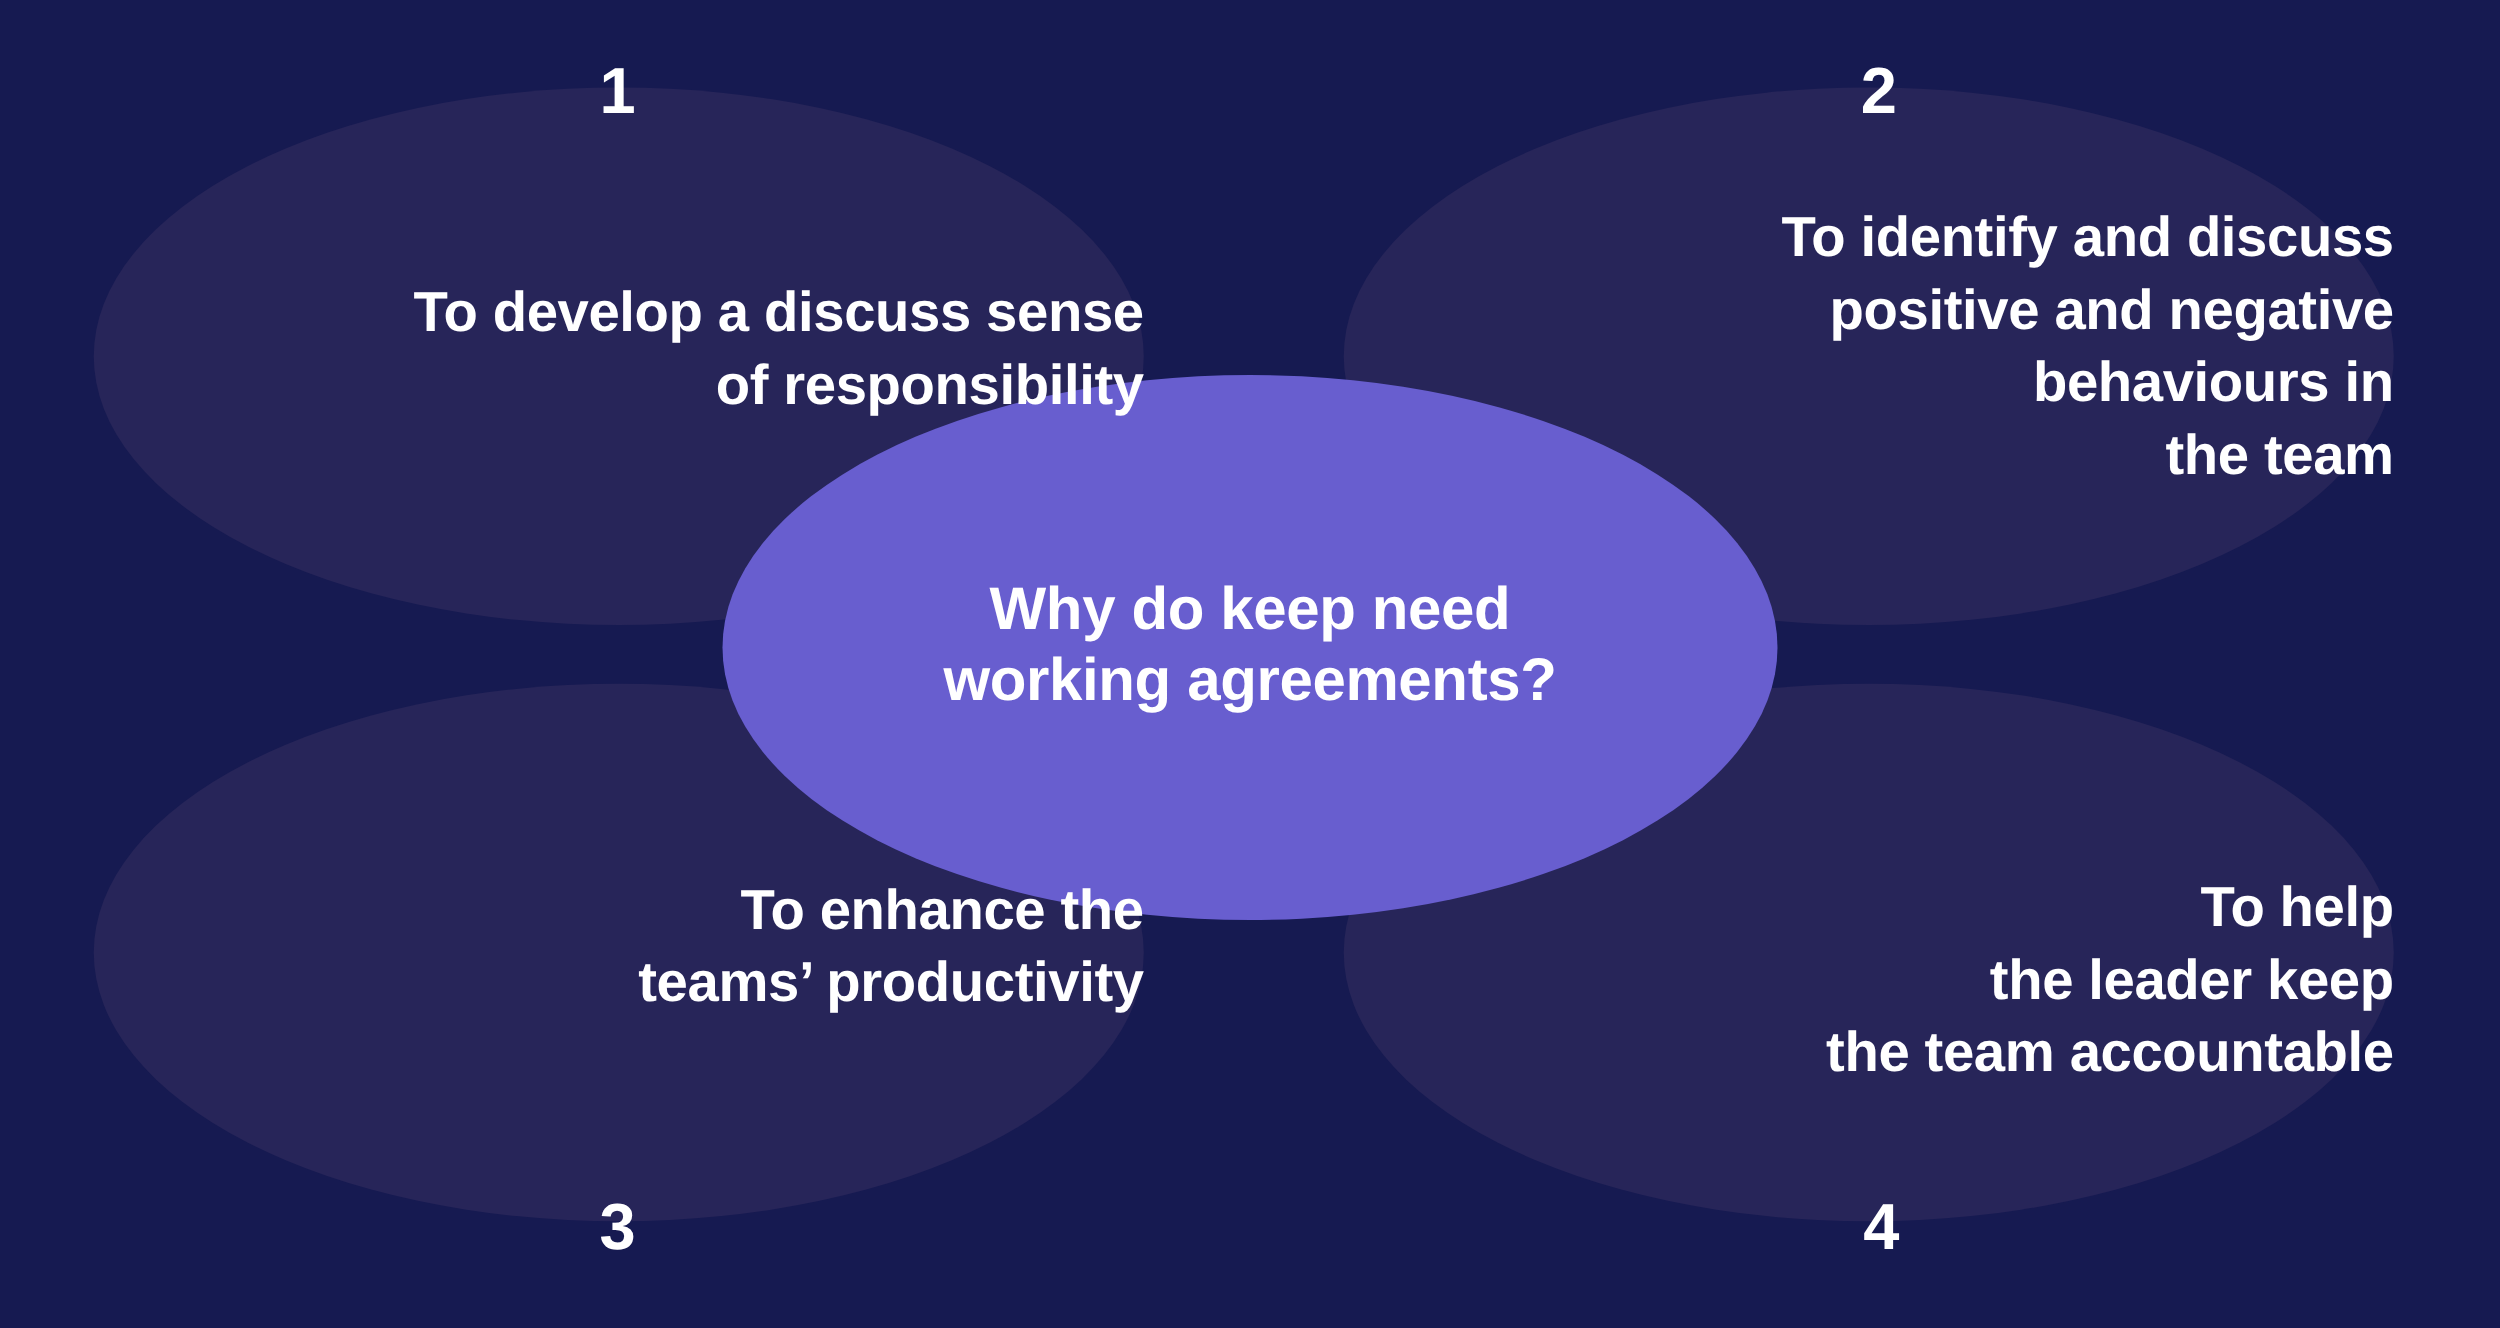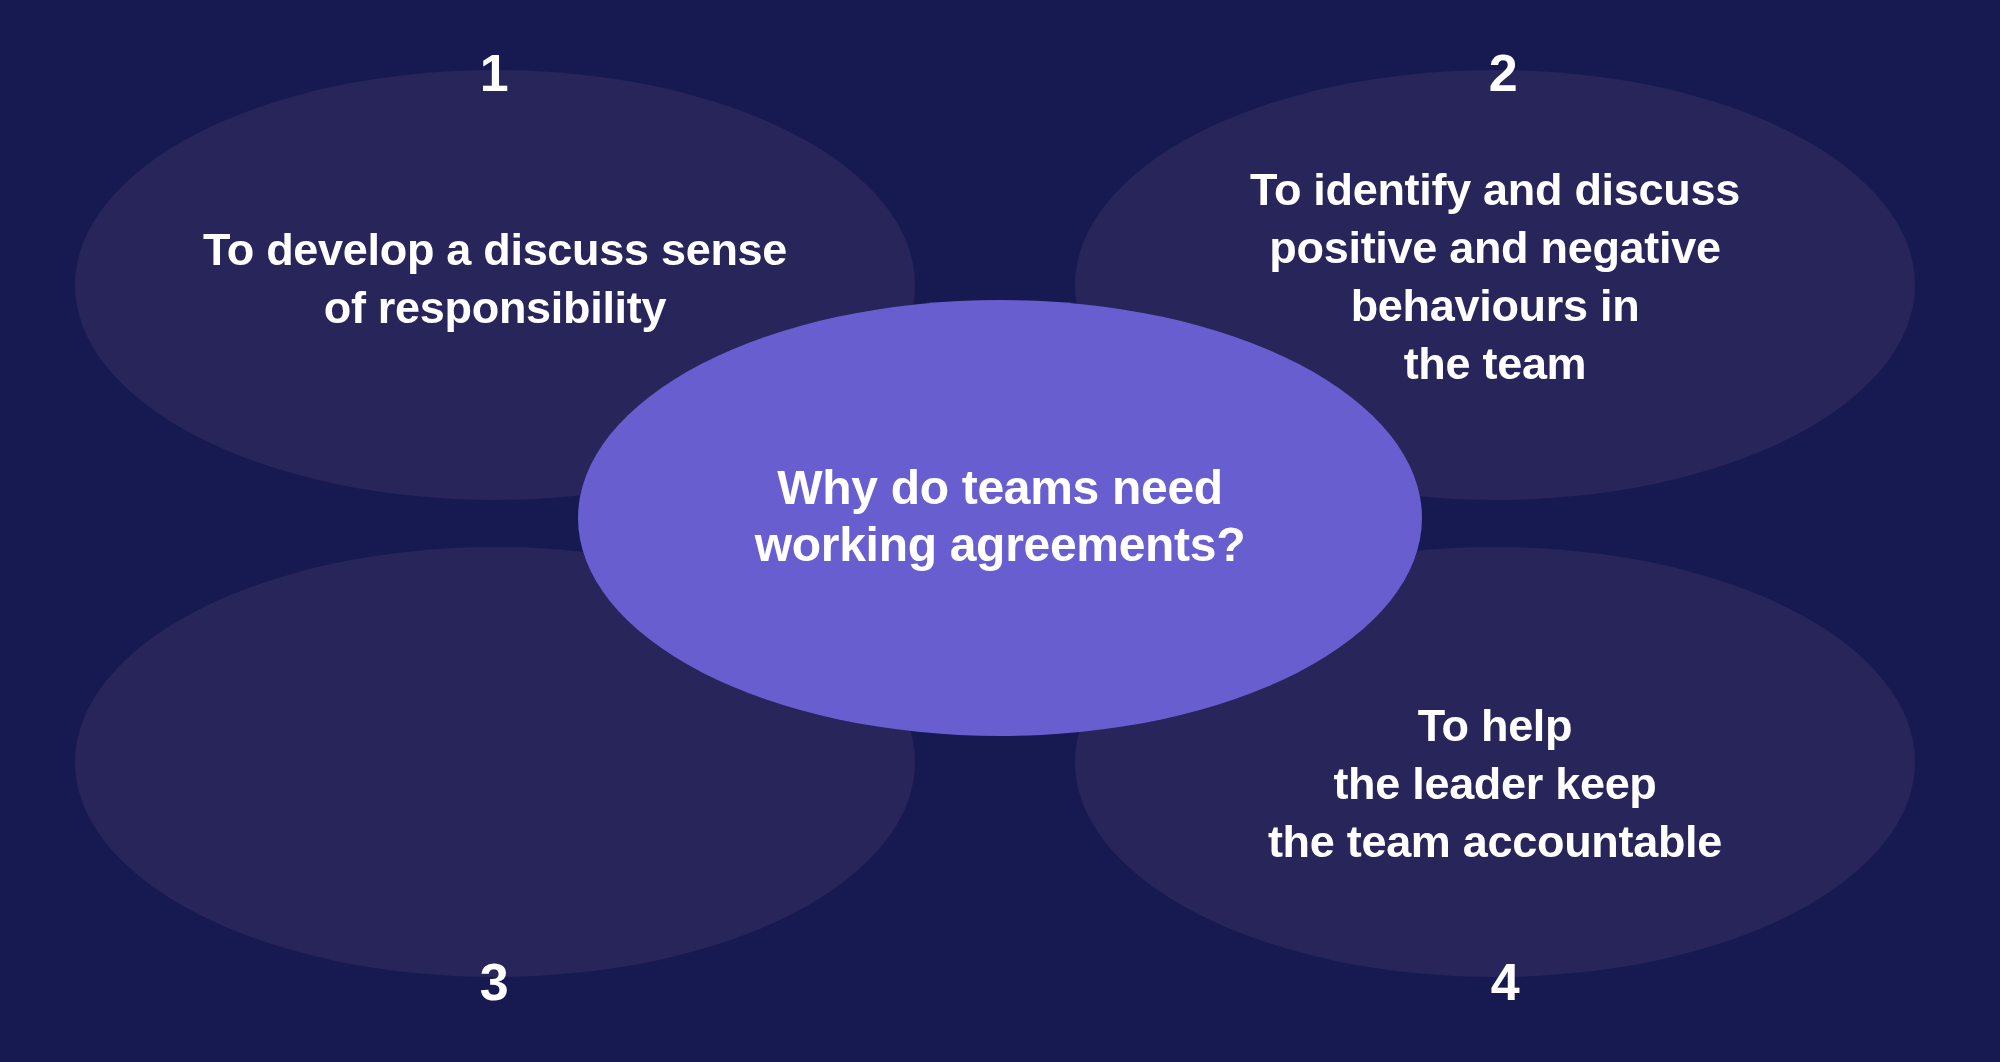--- a/index.html
+++ b/index.html
@@ -48,21 +48,21 @@
     letter-spacing: -0.3px;
     z-index: 3;
   }
   .num1 { left: 494px;  top: 47px; }
   .num2 { left: 1503px; top: 47px; }
   .num3 { left: 494px;  top: 956px; }
   .num4 { left: 1505px; top: 956px; }
   .label {
     position: absolute;
     width: 840px;
-    text-align: center;
+    text-align: right;
     color: var(--text);
     font-size: 45px;
     line-height: 58px;
     font-weight: bold;
     letter-spacing: -0.3px;
     white-space: pre-line;
     z-index: 2;
   }
   .label1 { left: 75px;   top: 221px; }
   .label2 { left: 1075px; top: 161px; }
@@ -99,20 +99,22 @@
   <div class="num num2">2</div>
   <div class="num num3">3</div>
   <div class="num num4">4</div>
 
   <div class="label label1">To develop a discuss sense
 of responsibility</div>
   <div class="label label2">To identify and discuss
 positive and negative
 behaviours in
 the team</div>
+  <div class="label label3">To enhance the
+teams’ productivity</div>
   <div class="label label4">To help
 the leader keep
 the team accountable</div>
 
-  <div class="center-label">Why do teams need
+  <div class="center-label">Why do keep need
 working agreements?</div>
 
 </div>
 
 </body></html>

